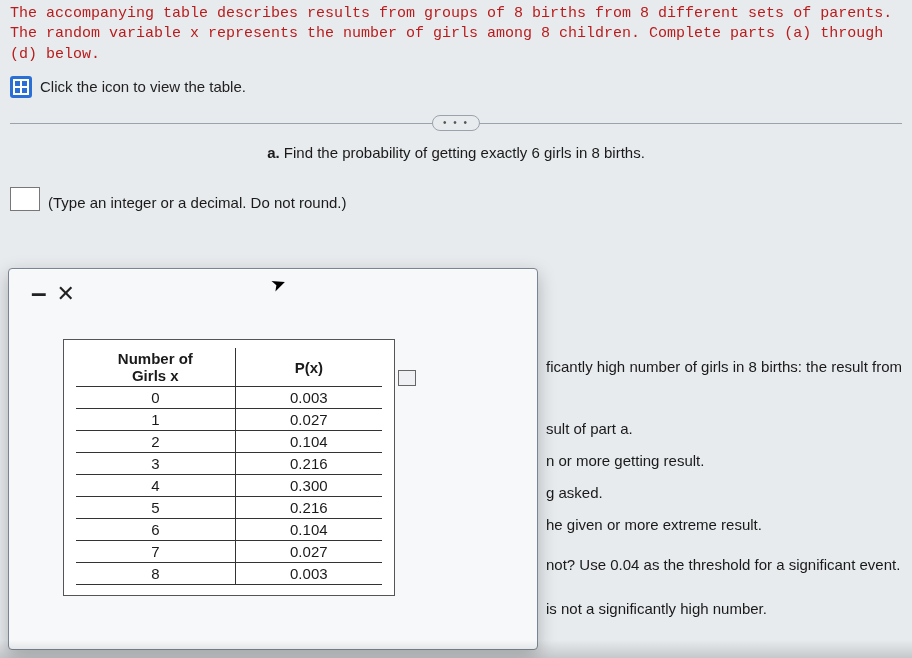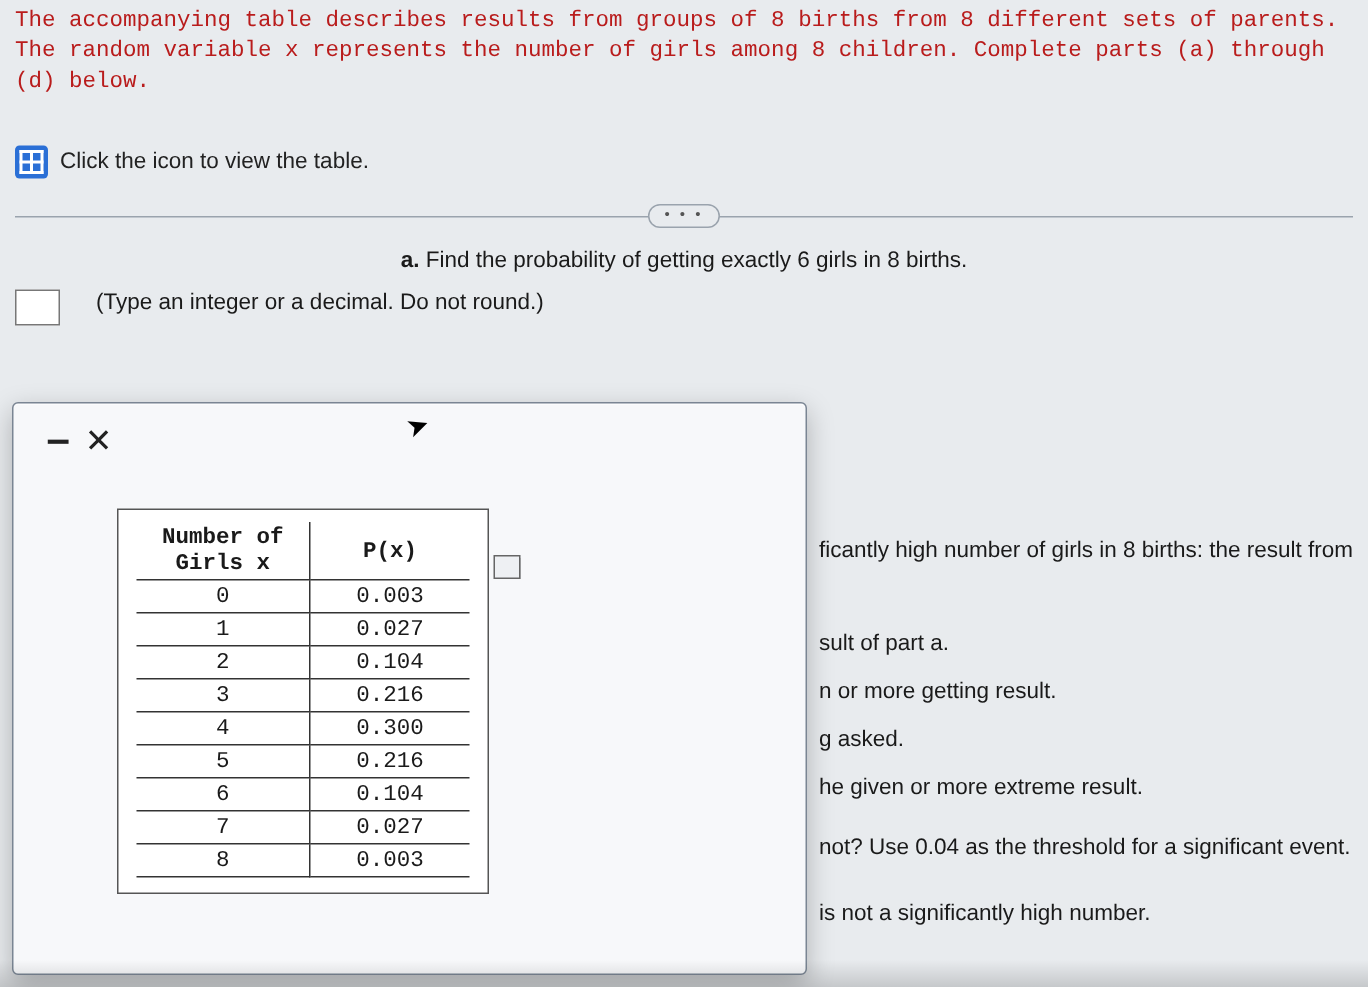--- a/index.html
+++ b/index.html
@@ -18,21 +18,21 @@
   }
   .intro {
     line-height: 1.35;
     color: #b91c1c;
     font-family: Liberation Mono, monospace;
   }
   .icon-row {
     display: flex;
     align-items: center;
     gap: 8px;
-    margin-top: 32px;
+    margin-top: 11px;
     margin-bottom: 14px;
   }
   .table-link-icon {
     width: 22px;
     height: 22px;
     background: #2a6fd6;
     border-radius: 3px;
     position: relative;
     flex: 0 0 22px;
   }
@@ -72,23 +72,23 @@
     color: #555;
     line-height: 14px;
   }
   .part-a {
     margin-top: 6px;
     text-align: center;
   }
   .part-a .bold { font-weight: bold; }
   .answer-row {
     display: flex;
-    align-items: flex-start;
-    gap: 24px;
-    margin-top: 11px;
+    align-items: flex-end;
+    gap: 8px;
+    margin-top: 26px;
   }
   .answer-input {
     width: 30px;
     height: 24px;
     border: 1px solid #777;
     background: #fff;
   }
   .popup {
     position: absolute;
     left: 8px;
@@ -122,27 +122,26 @@
   .popup-close { font-size: 22px; }
   .cursor-arrow {
     position: absolute;
     left: 262px;
     top: 4px;
     font-size: 18px;
     color: #000;
     transform: rotate(-20deg);
   }
   .table-wrap {
-    margin: 22px 0 0 69px;
-    width: 248px;
+    margin: 22px 0 0 54px;
+    width: 332px;
     background: #fff;
     border: 1px solid #555;
     padding: 8px 12px 10px 12px;
     position: relative;
-    font-family: Liberation Mono, monospace;
   }
   .prob-table {
     border-collapse: collapse;
     width: 100%;
     font-size: 15px;
   }
   .prob-table th {
     font-weight: bold;
     border-bottom: 1px solid #333;
     padding: 2px 6px;

